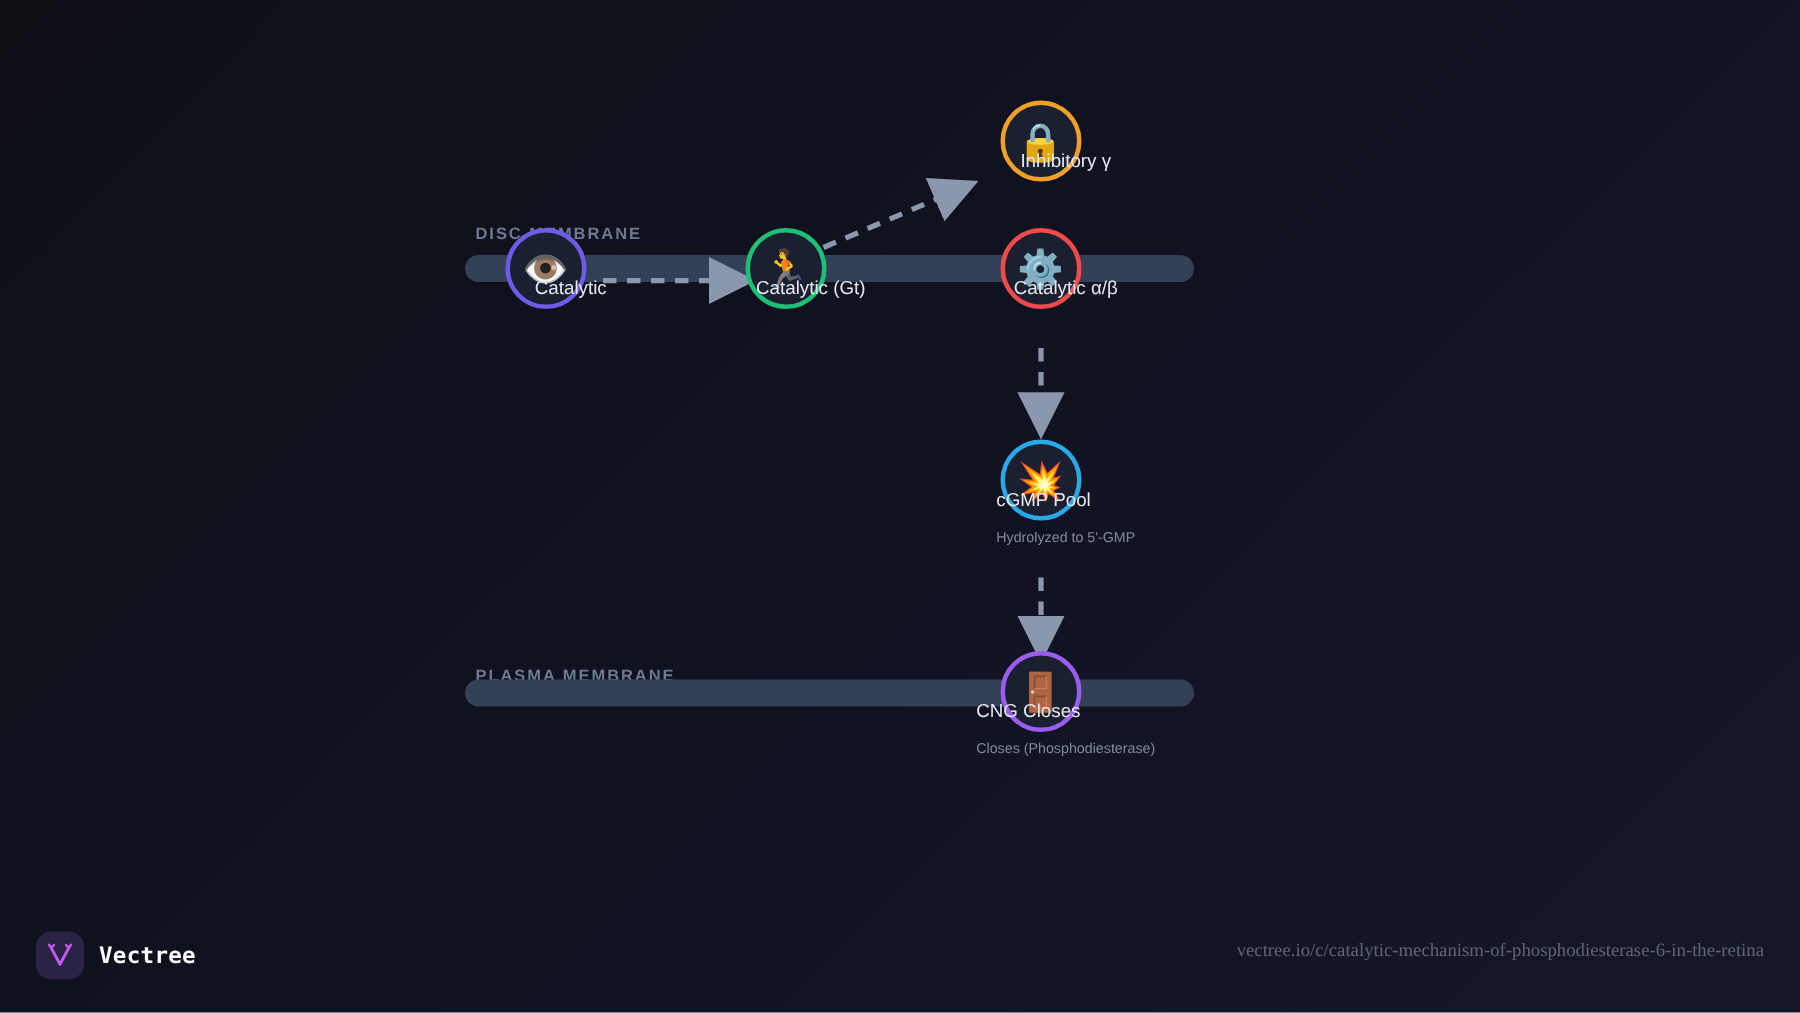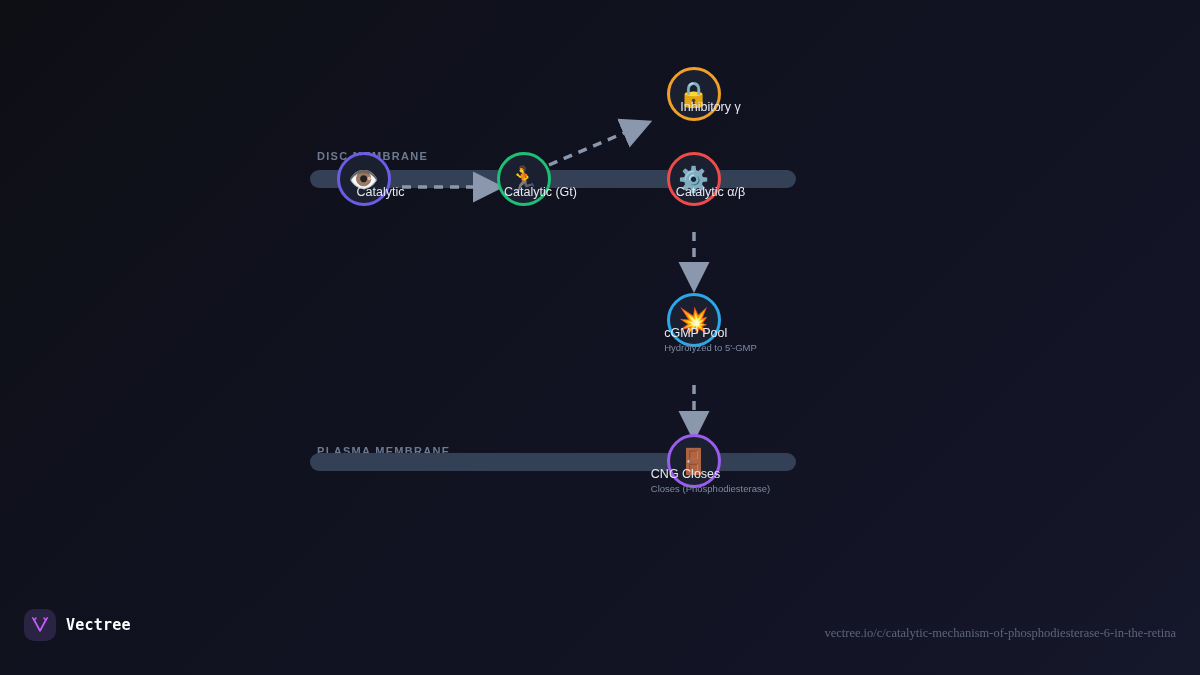--- a/index.html
+++ b/index.html
@@ -56,25 +56,25 @@
   }
   .node-label {
     font-size:12.5px;
     color:#e6e9f0;
     line-height:1.35;
   }
   .node-sub {
     font-size:9.5px;
     color:#7e8aa0;
     line-height:1.3;
-    margin-top:0;
-  }
-
-  
-  #footer { position:absolute; left:0; bottom:0; width:1200px; padding:0 24px 20px 24px; }
+    margin-top:11px;
+  }
+
+  
+  #footer { position:absolute; left:0; bottom:0; width:1200px; padding:0 24px 8px 24px; }
   .brand-row { display:flex; align-items:center; gap:10px; margin-bottom:14px; }
   .brand-logo {
     width:32px; height:32px; border-radius:10px;
     background:#2a2344;
     display:flex; align-items:center; justify-content:center;
     flex:0 0 auto;
   }
   .brand-name {
     font-family:"DejaVu Sans Mono", monospace;
     font-size:15px; font-weight:bold;

